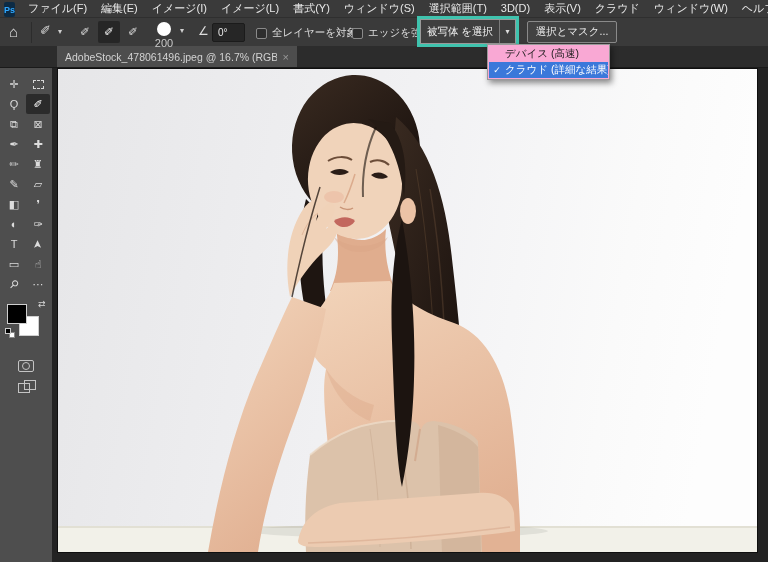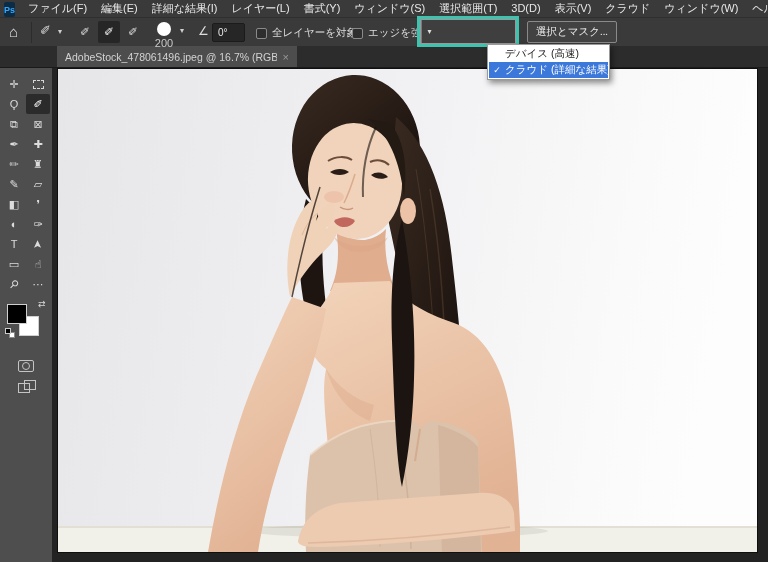--- a/index.html
+++ b/index.html
@@ -37,21 +37,21 @@
   .ob-cb .lbl { color:#dcdcdc; font-size:10.5px; white-space:nowrap; }
   .highlight-wrap { position:absolute; left:417px; top:-2px; width:102px; height:31px;
                     border:3px solid #3fc3ae; z-index:20; }
   .subject-btn { width:100%; height:100%; background:#3f3f3f; border:1px solid #9a9a9a; display:flex; }
   .subject-btn .s-lbl { flex:1; color:#f0f0f0; font-size:10.5px; display:flex; align-items:center;
                         justify-content:center; white-space:nowrap; overflow:hidden; }
   .subject-btn .s-ch { width:16px; border-left:1px solid #7a7a7a; display:flex; align-items:center;
                        justify-content:center; color:#dddddd; font-size:8px; }
   .mask-btn { position:absolute; left:527px; top:3px; width:90px; height:22px; background:#424242;
               border:1px solid #8a8a8a; border-radius:2px; color:#ececec; font-size:10.5px;
-              display:flex; align-items:center; justify-content:center; white-space:nowrap; overflow:hidden;font-family:Liberation Serif, serif; }
+              display:flex; align-items:center; justify-content:center; white-space:nowrap; overflow:hidden; }
 
   
   .tabbar { height:22px; background:#2c2c2c; border-bottom:1px solid #1a1a1a; display:flex; }
   .tab { margin-left:57px; width:240px; background:#4d4d4d; display:flex; align-items:center; padding:0 8px; }
   .tab .t-title { color:#d2d2d2; font-size:10.5px; white-space:nowrap; overflow:hidden; }
   .tab .t-close { margin-left:auto; color:#999999; font-size:11px; padding-left:6px; }
 
   
   .main { display:flex; height:494px; }
   .toolbar { width:52px; background:#4e4e4e; padding-top:6px; flex:none; }
@@ -78,38 +78,38 @@
   .sm::before { content:""; position:absolute; left:0; top:3px; width:10px; height:8px;
                 border:1px solid #c4c4c4; background:#4e4e4e; }
   .sm::after { content:""; position:absolute; left:6px; top:0; width:10px; height:8px; border:1px solid #c4c4c4; }
 
   .canvas { flex:1; position:relative; background:#232323; overflow:hidden; }
   .photo { position:absolute; left:6px; top:1px; width:699px; height:483px;
            box-shadow:0 0 0 1px rgba(0,0,0,.55); }
   .photo svg { display:block; width:100%; height:100%; }
 
   
-  .ctx-menu { position:absolute; left:487px; top:44px; width:123px; background:#ffffff;
+  .ctx-menu { position:absolute; left:487px; top:44px; width:123px; background:#f9a8d4;
               border:1px solid #9a9a9a; box-shadow:2px 3px 6px rgba(0,0,0,.45); z-index:50; padding:1px; }
   .ctx-item { height:16px; display:flex; align-items:center; font-size:10.5px; color:#1b1b1b;
               white-space:nowrap; overflow:hidden; }
   .ctx-item .chk { width:16px; text-align:center; font-size:9px; flex:none; }
   .ctx-item.selected { background:#3b78da; color:#ffffff; }
 </style>
 </head>
 <body>
 
 <div class="app">
 
   <div class="menubar">
     <div class="ps-logo">Ps</div>
     <span class="menu-item">ファイル(F)</span>
     <span class="menu-item">編集(E)</span>
-    <span class="menu-item">詳細な結果(I)</span>
-    <span class="menu-item">レイヤー(L)</span>
+    <span class="menu-item">イメージ(I)</span>
+    <span class="menu-item">イメージ(L)</span>
     <span class="menu-item">書式(Y)</span>
     <span class="menu-item">ウィンドウ(S)</span>
     <span class="menu-item">選択範囲(T)</span>
     <span class="menu-item">3D(D)</span>
     <span class="menu-item">表示(V)</span>
     <span class="menu-item">クラウド</span>
     <span class="menu-item">ウィンドウ(W)</span>
     <span class="menu-item">ヘルプ(H)</span>
   </div>
 
@@ -129,20 +129,21 @@
     <div class="ob-cb c1">
       <span class="box"></span>
       <span class="lbl">全レイヤーを対象</span>
     </div>
     <div class="ob-cb c2">
       <span class="box"></span>
       <span class="lbl">エッジを強調</span>
     </div>
     <div class="highlight-wrap">
       <div class="subject-btn">
+        <span class="s-lbl">被写体 を選択</span>
         <span class="s-ch">▾</span>
       </div>
     </div>
     <div class="mask-btn">選択とマスク...</div>
   </div>
 
   <div class="tabbar">
     <div class="tab">
       <span class="t-title">AdobeStock_478061496.jpeg @ 16.7% (RGB/8)</span>
       <span class="t-close">×</span>

